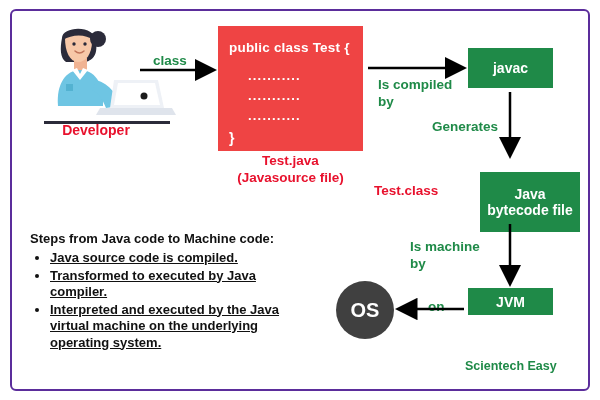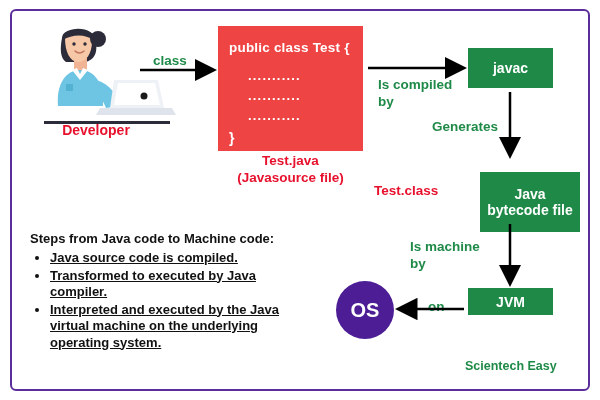--- a/index.html
+++ b/index.html
@@ -132,21 +132,21 @@
   }
 
   
   .os-circle {
     position: absolute;
     left: 336px;
     top: 281px;
     width: 58px;
     height: 58px;
     border-radius: 50%;
-    background: #4c1d95;
+    background: #404040;
     color: #ffffff;
     font-weight: bold;
     font-size: 20px;
     display: flex;
     align-items: center;
     justify-content: center;
   }
 
   
   .glabel {

